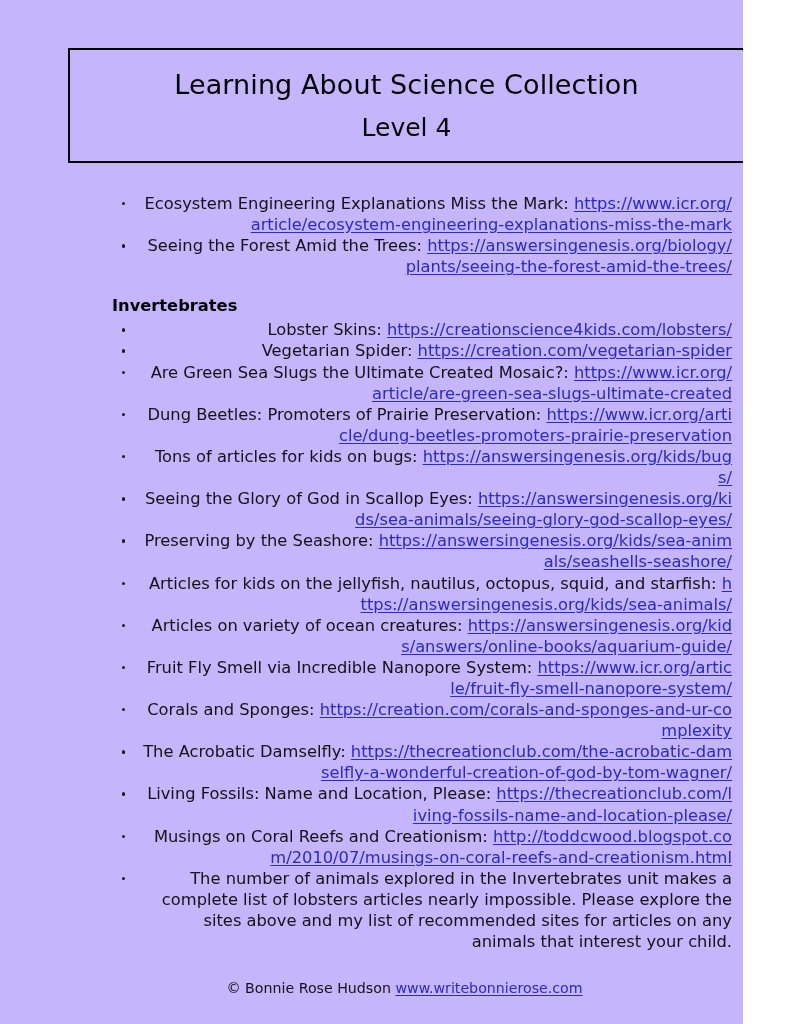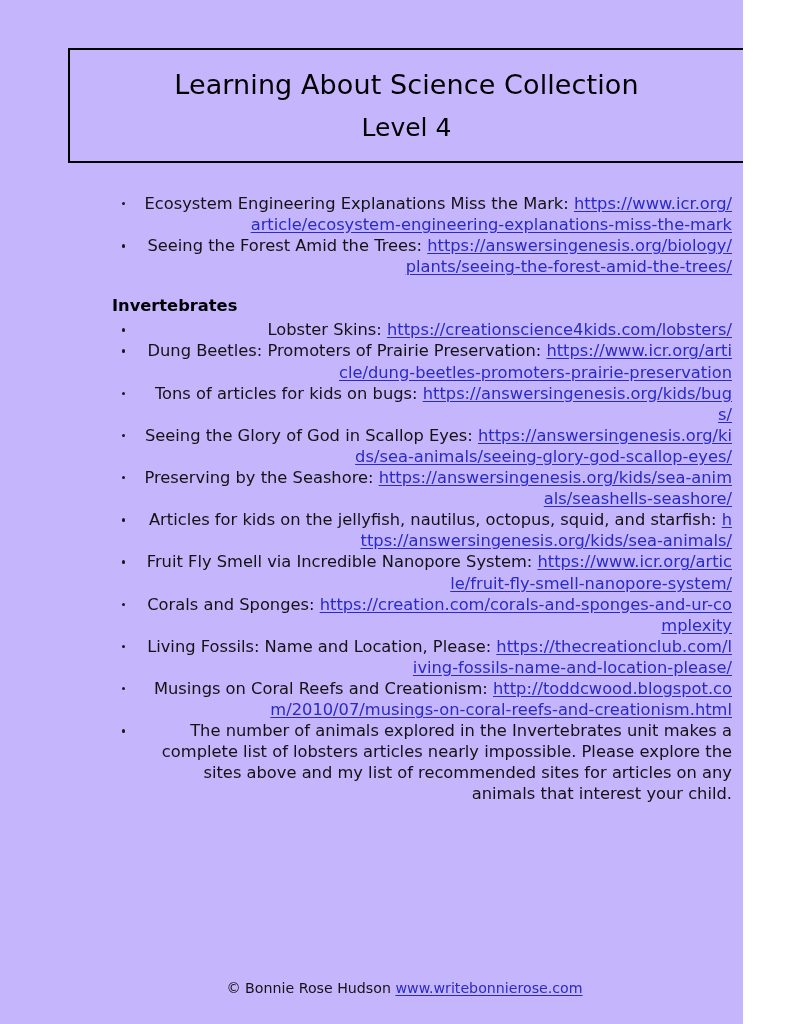--- a/index.html
+++ b/index.html
@@ -149,27 +149,31 @@
 
     <ul class="bullets" id="intro-list">
         <li><span class="seg-text">Ecosystem Engineering Explanations Miss the Mark: </span><a class="seg-link" href="#">https://www.icr.org/article/ecosystem-engineering-explanations-miss-the-mark</a></li>
         <li><span class="seg-text">Seeing the Forest Amid the Trees: </span><a class="seg-link" href="#">https://answersingenesis.org/biology/plants/seeing-the-forest-amid-the-trees/</a></li>
       </ul>
 
     <div class="section-heading">Invertebrates</div>
 
     <ul class="bullets" id="section-list">
         <li><span class="seg-text">Lobster Skins: </span><a class="seg-link" href="#">https://creationscience4kids.com/lobsters/</a></li>
+        <li><span class="seg-text">Vegetarian Spider: </span><a class="seg-link" href="#">https://creation.com/vegetarian-spider</a></li>
+        <li><span class="seg-text">Are Green Sea Slugs the Ultimate Created Mosaic?: </span><a class="seg-link" href="#">https://www.icr.org/article/are-green-sea-slugs-ultimate-created</a></li>
         <li><span class="seg-text">Dung Beetles: Promoters of Prairie Preservation: </span><a class="seg-link" href="#">https://www.icr.org/article/dung-beetles-promoters-prairie-preservation</a></li>
         <li><span class="seg-text">Tons of articles for kids on bugs: </span><a class="seg-link" href="#">https://answersingenesis.org/kids/bugs/</a></li>
         <li><span class="seg-text">Seeing the Glory of God in Scallop Eyes: </span><a class="seg-link" href="#">https://answersingenesis.org/kids/sea-animals/seeing-glory-god-scallop-eyes/</a></li>
         <li><span class="seg-text">Preserving by the Seashore: </span><a class="seg-link" href="#">https://answersingenesis.org/kids/sea-animals/seashells-seashore/</a></li>
         <li><span class="seg-text">Articles for kids on the jellyfish, nautilus, octopus, squid, and starfish: </span><a class="seg-link" href="#">https://answersingenesis.org/kids/sea-animals/</a></li>
+        <li><span class="seg-text">Articles on variety of ocean creatures: </span><a class="seg-link" href="#">https://answersingenesis.org/kids/answers/online-books/aquarium-guide/</a></li>
         <li><span class="seg-text">Fruit Fly Smell via Incredible Nanopore System: </span><a class="seg-link" href="#">https://www.icr.org/article/fruit-fly-smell-nanopore-system/</a></li>
         <li><span class="seg-text">Corals and Sponges: </span><a class="seg-link" href="#">https://creation.com/corals-and-sponges-and-ur-complexity</a></li>
+        <li><span class="seg-text">The Acrobatic Damselfly: </span><a class="seg-link" href="#">https://thecreationclub.com/the-acrobatic-damselfly-a-wonderful-creation-of-god-by-tom-wagner/</a></li>
         <li><span class="seg-text">Living Fossils: Name and Location, Please: </span><a class="seg-link" href="#">https://thecreationclub.com/living-fossils-name-and-location-please/</a></li>
         <li><span class="seg-text">Musings on Coral Reefs and Creationism: </span><a class="seg-link" href="#">http://toddcwood.blogspot.com/2010/07/musings-on-coral-reefs-and-creationism.html</a></li>
         <li><span class="seg-text">The number of animals explored in the Invertebrates unit makes a complete list of lobsters articles nearly impossible. Please explore the sites above and my list of recommended sites for articles on any animals that interest your child.</span></li>
       </ul>
 
   </div>
 
   <div class="footer">
     <div class="footer-center">
       <span>© Bonnie Rose Hudson </span><a class="seg-link" href="#">www.writebonnierose.com</a>

